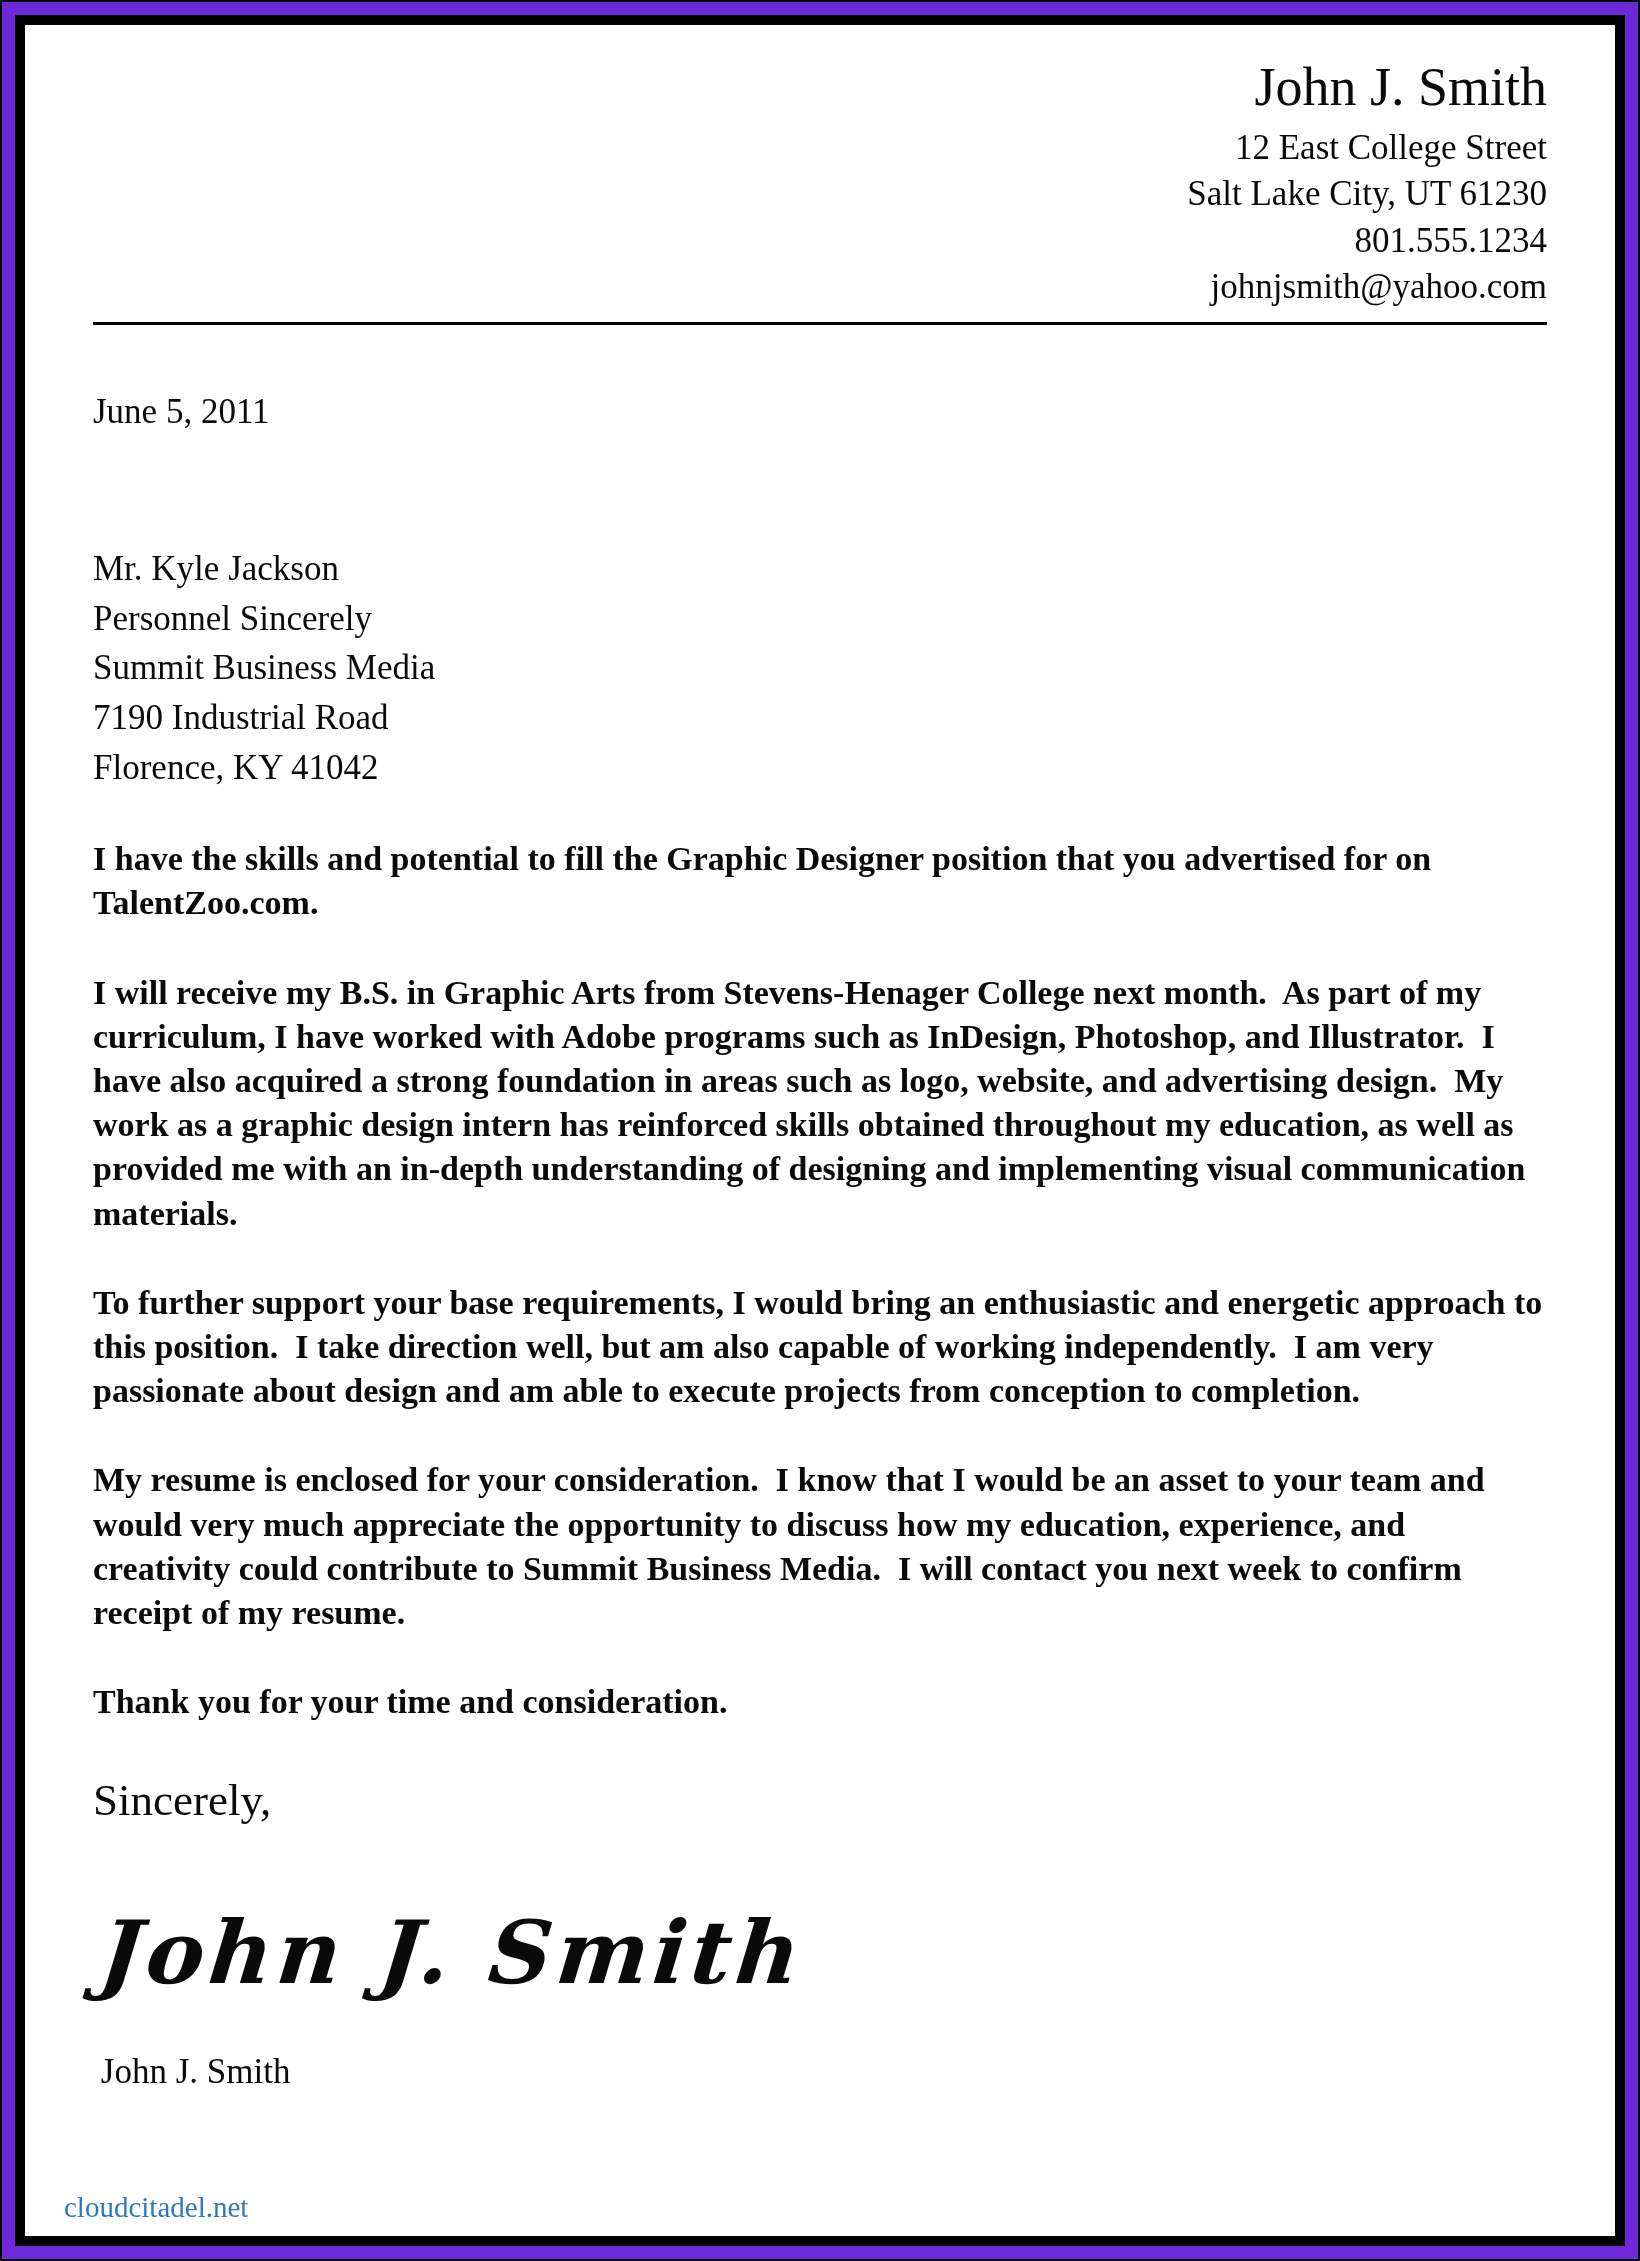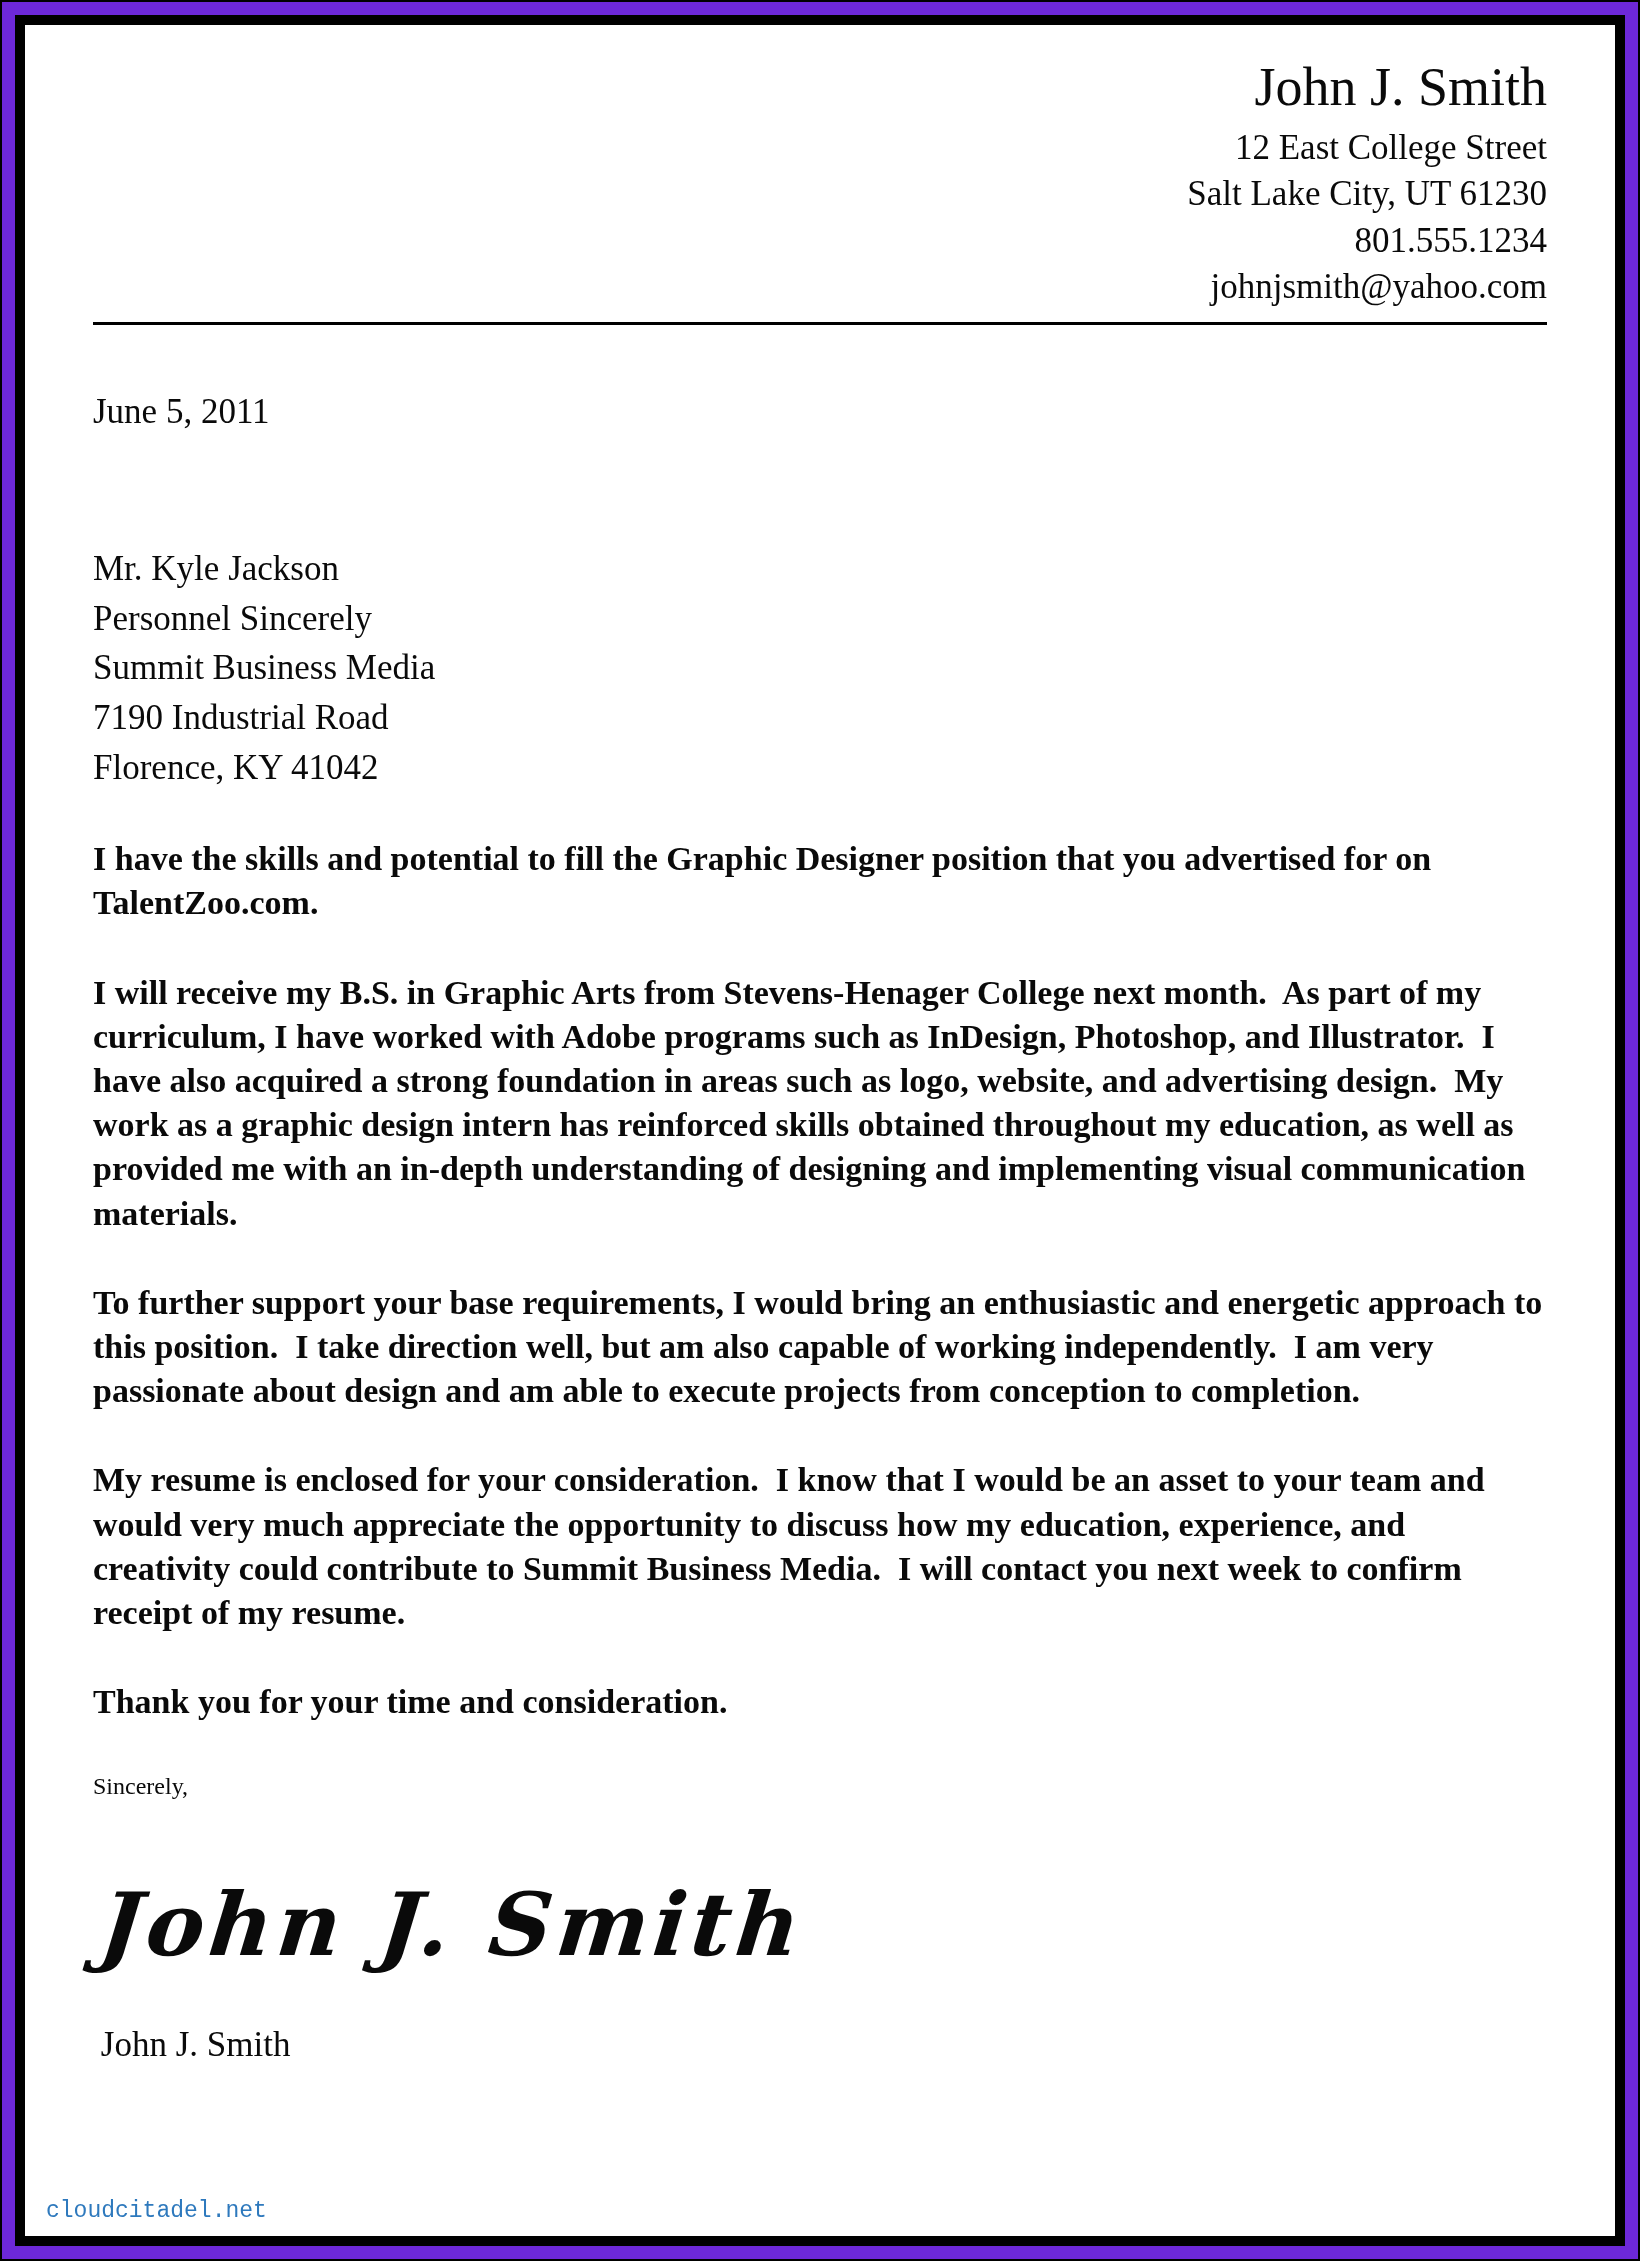--- a/index.html
+++ b/index.html
@@ -60,21 +60,21 @@
   .body-paragraph {
     margin-top: 45px;
     font-size: 34px;
     line-height: 1.3;
     white-space: pre-wrap;
     max-width: 1510px;
     font-weight: bold;
   }
   .closing {
     margin-top: 47px;
-    font-size: 24px;
+    font-size: 45px;
     line-height: 1.3;
   }
   .signature-script {
     margin-top: 75px;
     margin-left: 3.1px;
     font-family: "DejaVu Serif", serif;
     font-style: italic;
     font-weight: 700;
     font-size: 87px;
     letter-spacing: 4.7px;
@@ -84,24 +84,24 @@
     line-height: 1.1;
   }
   .typed-name {
     margin-top: 51px;
     margin-left: 7.8px;
     font-size: 35px;
     line-height: 1.2;
   }
   .watermark {
     position: absolute;
-    left: 21px;
+    left: 39px;
     bottom: 12.4px;
-    font-family: Liberation Mono, monospace;
-    font-size: 23px;
+    font-family: Liberation Serif, serif;
+    font-size: 29px;
     text-decoration: none;
     cursor: pointer;
   }
 </style>
 </head>
 <body>
 
 <div class="page-frame">
   <div class="page-inner">
 

